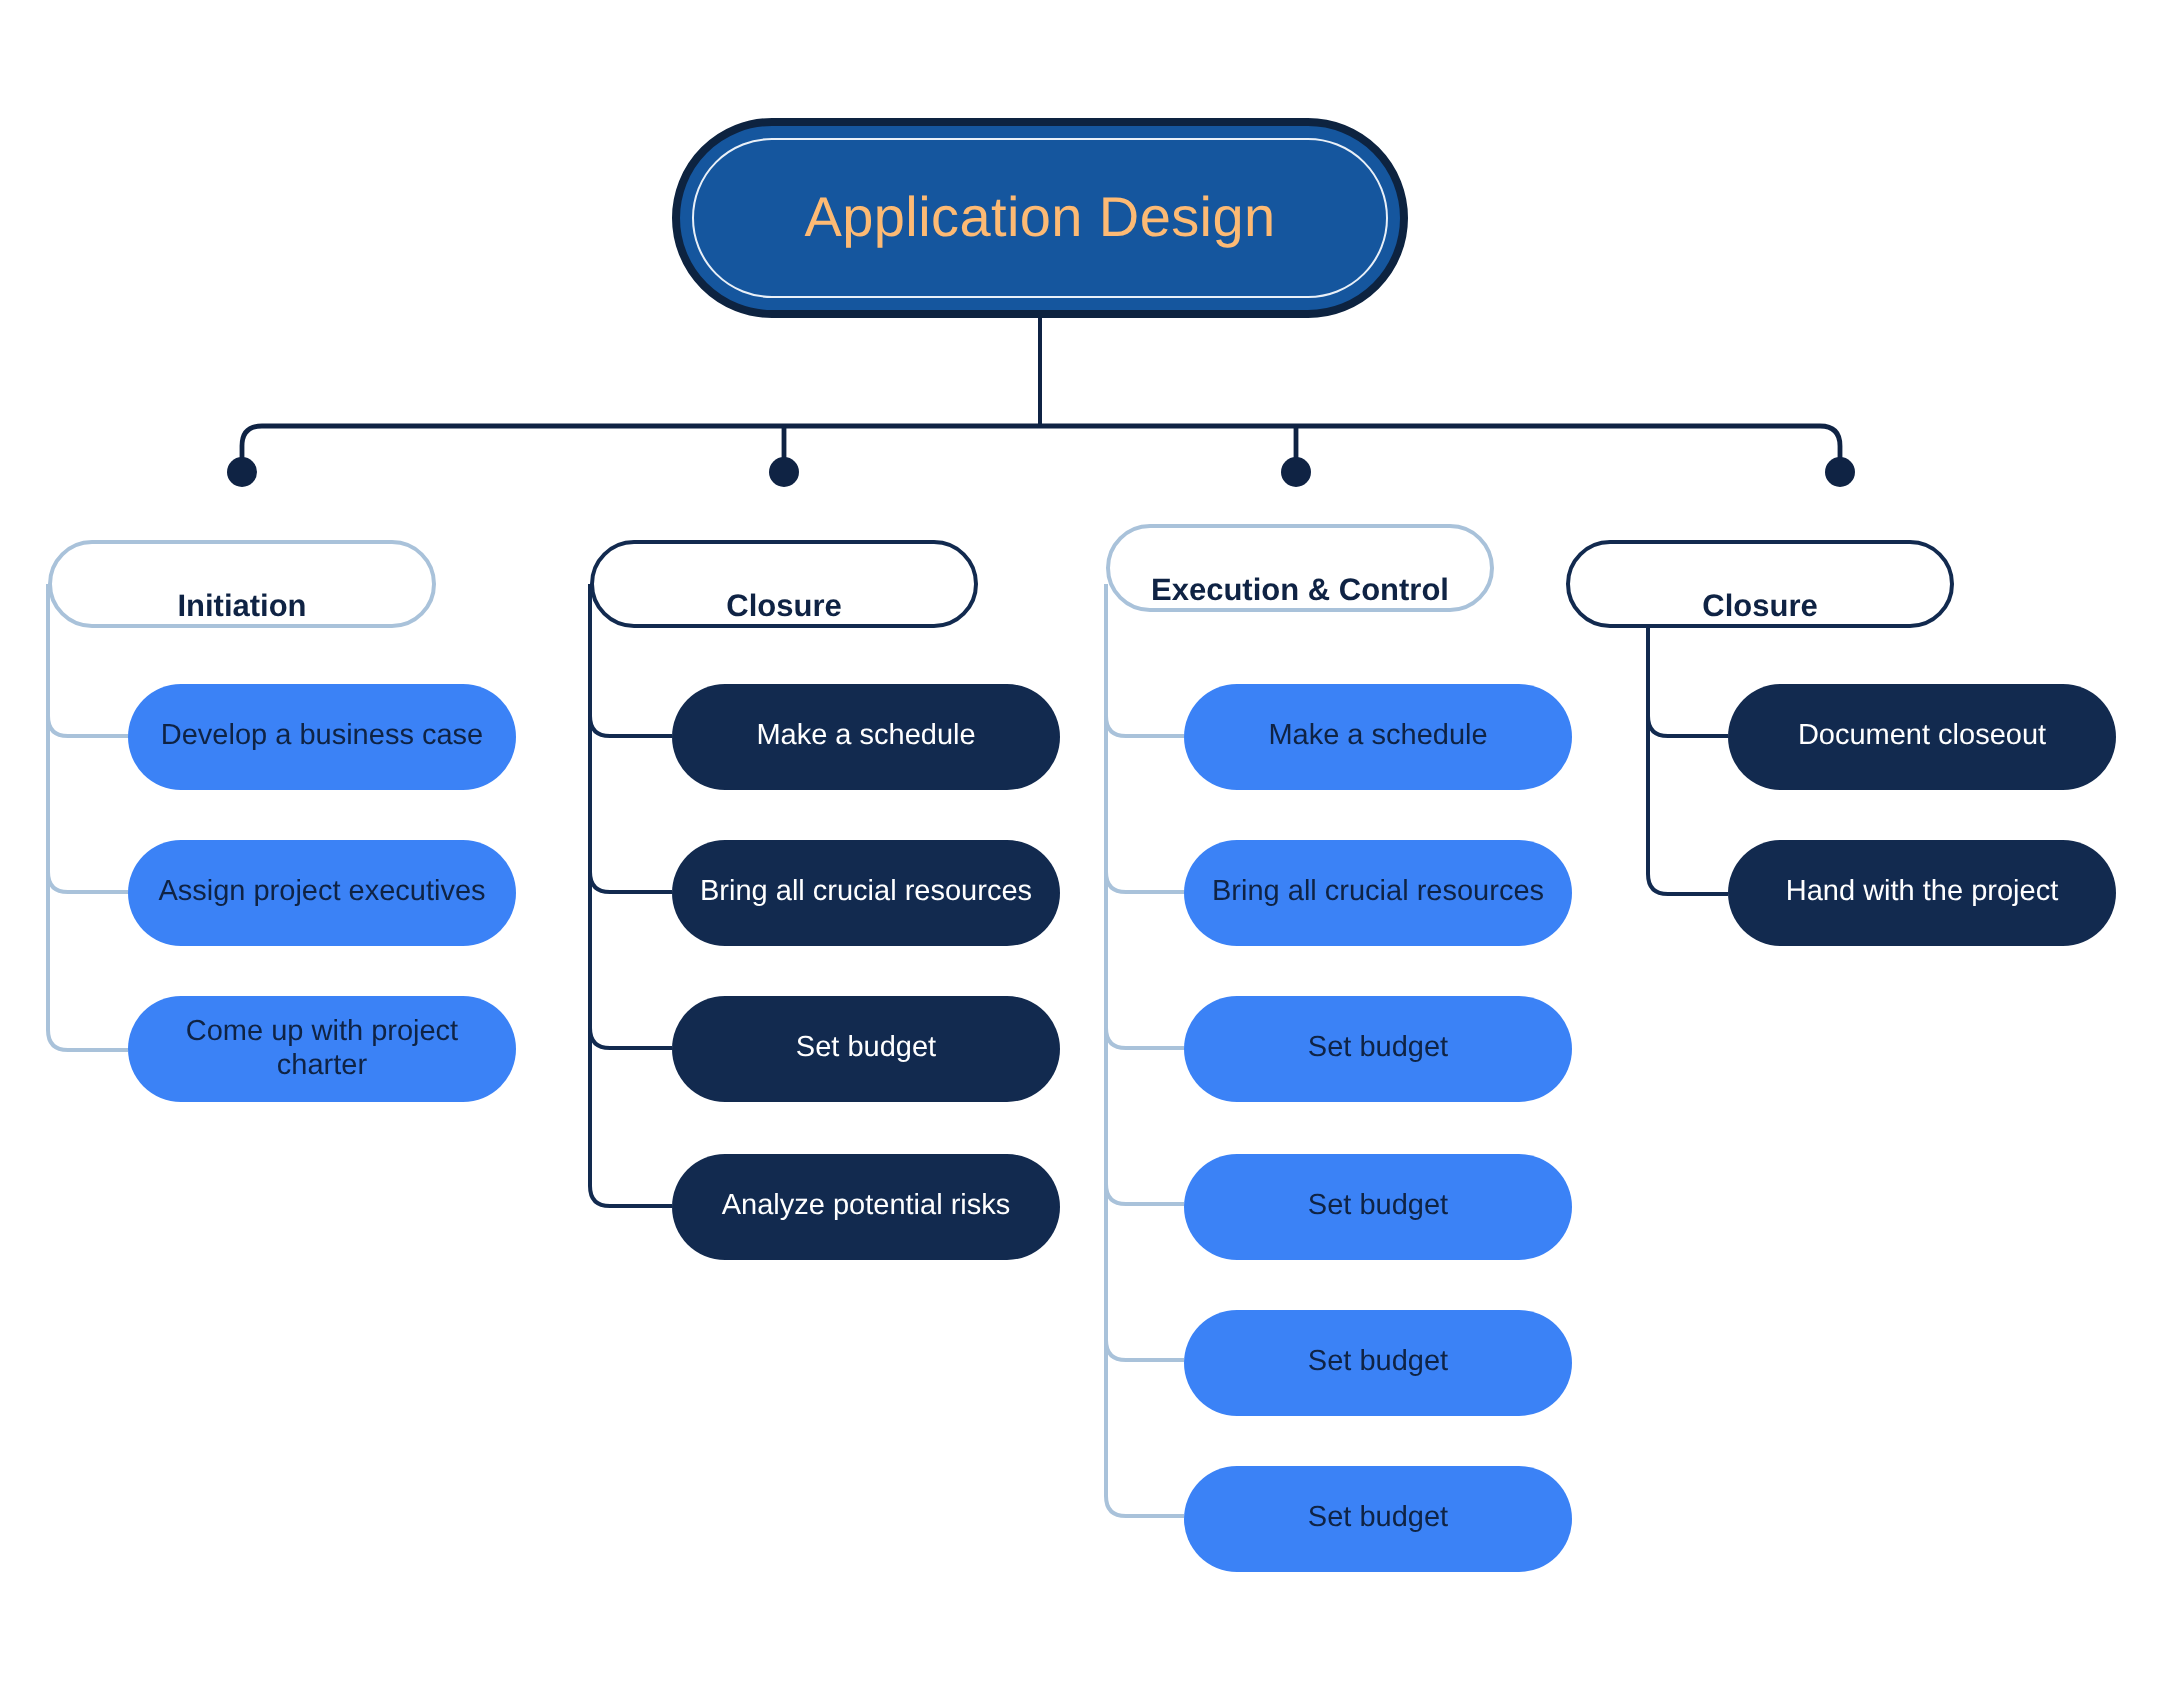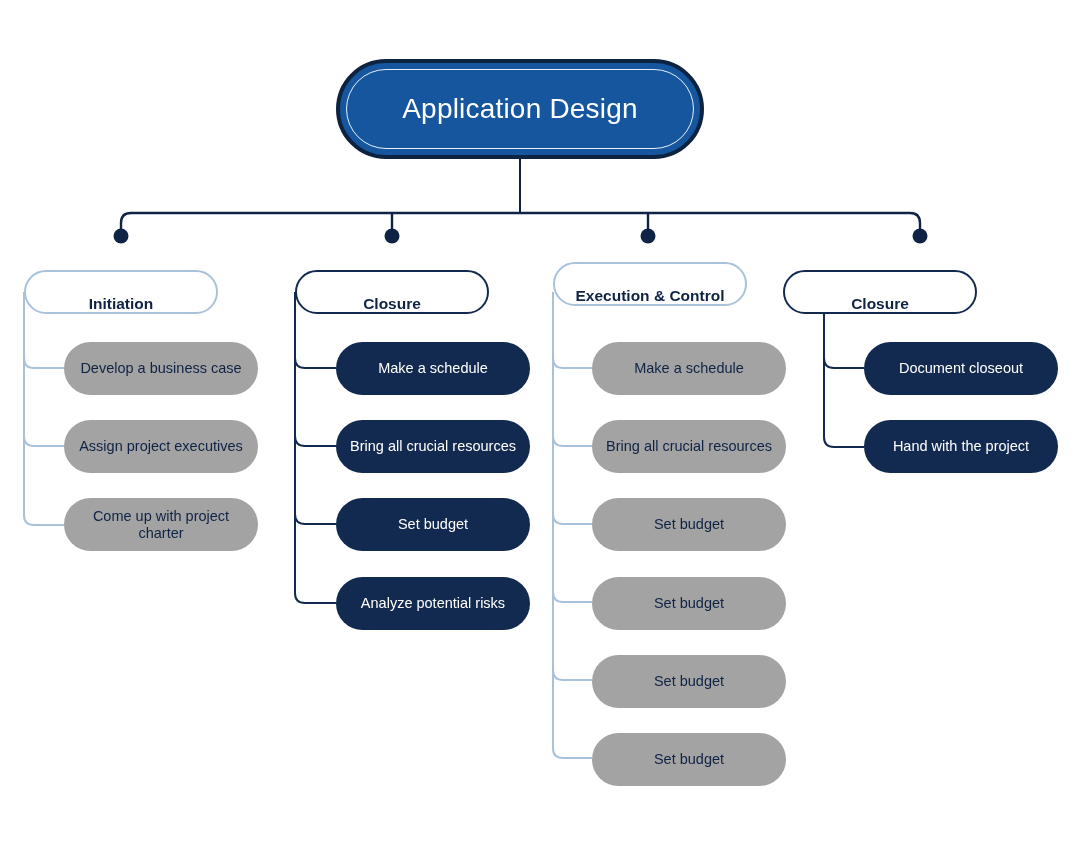--- a/index.html
+++ b/index.html
@@ -54,21 +54,21 @@
     left: 6px;
     top: 6px;
     right: 6px;
     bottom: 6px;
     border-radius: 44px;
     border: 1.6px solid #e9f0f8;
     pointer-events: none;
   }
   .root-label {
     position: relative;
-    color: #ffffff;
+    color: #fdba74;
     font-size: 28px;
     font-weight: 500;
     letter-spacing: 0.2px;
     white-space: nowrap;
   }
 
   
   .col-header {
     position: absolute;
     box-sizing: border-box;
@@ -104,21 +104,21 @@
     display: flex;
     align-items: center;
     justify-content: center;
     text-align: center;
     line-height: 1.13;
     font-size: 14.5px;
     font-weight: 400;
     padding: 0 14px;
   }
   .child-node.light {
-    background: #a3a3a3;
+    background: #3b82f6;
     color: #0f2344;
   }
   .child-node.dark {
     background: #122a4f;
     color: #ffffff;
   }
   .child-node .child-text {
     display: block;
   }
 </style>

